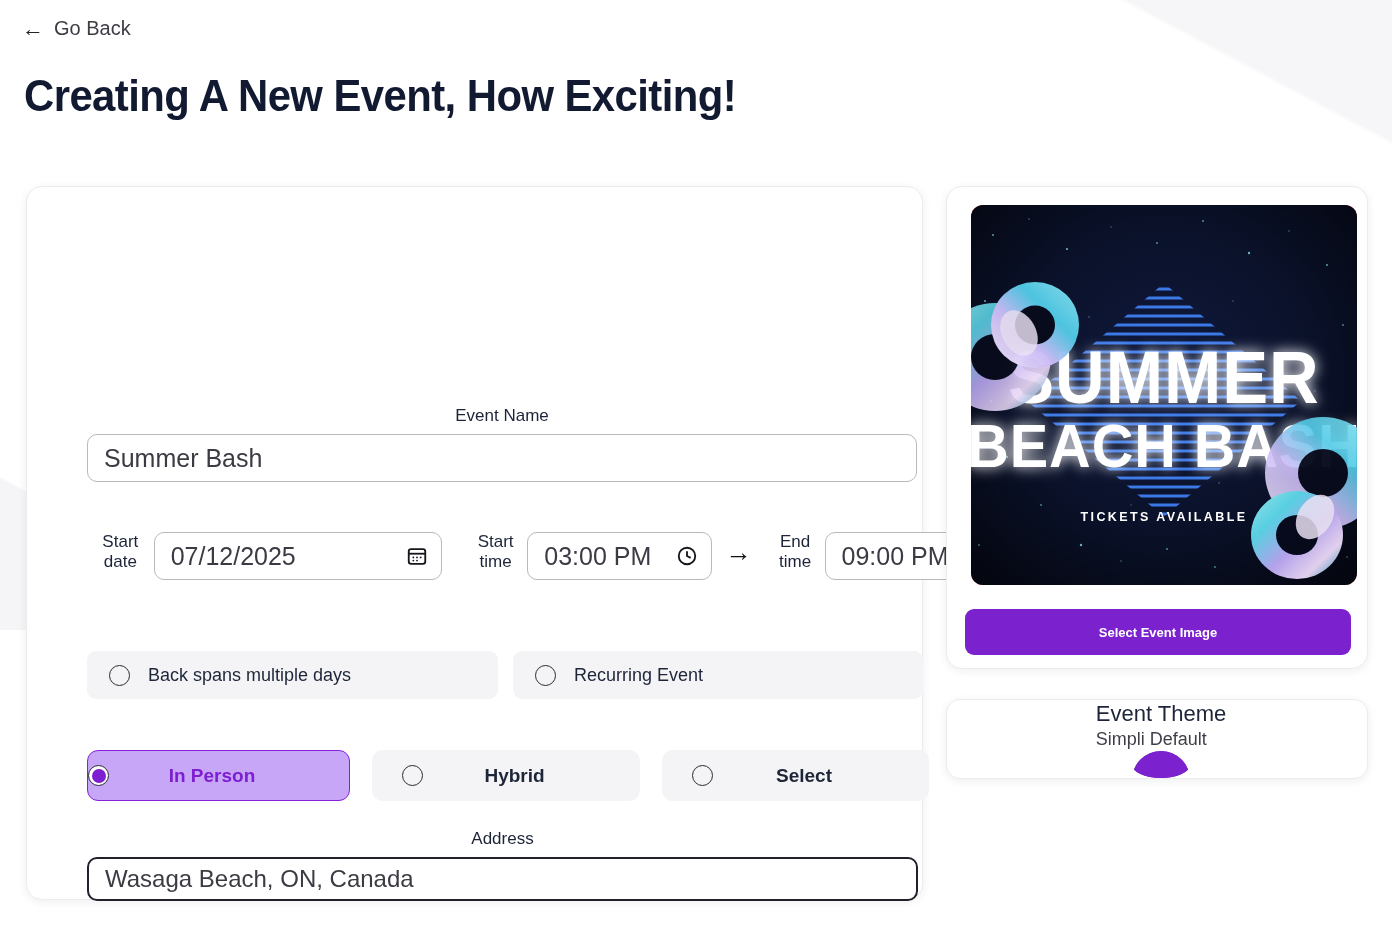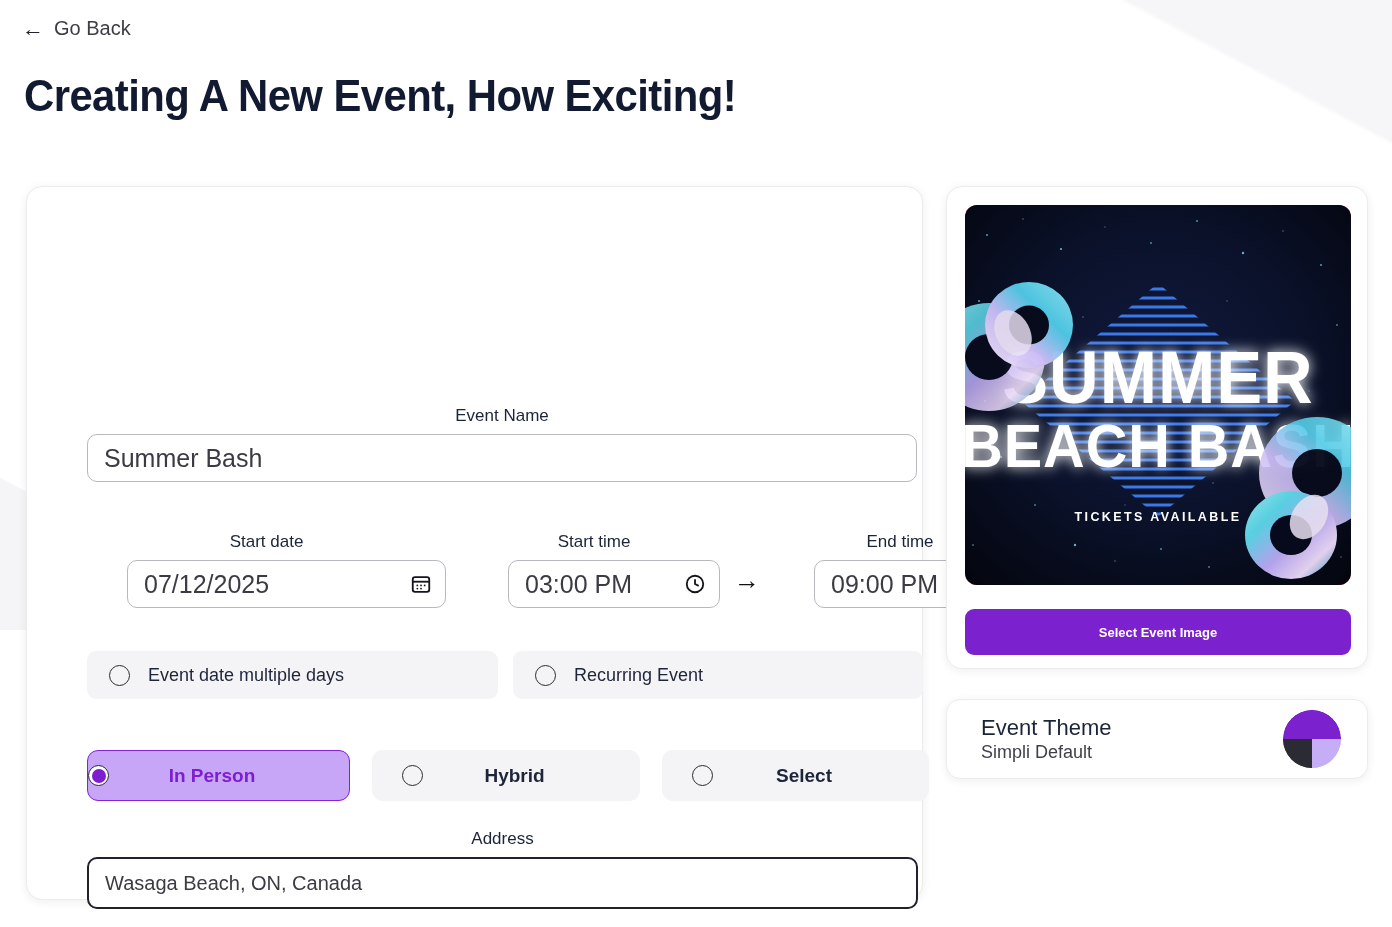--- a/index.html
+++ b/index.html
@@ -59,41 +59,42 @@
     background: #fff; border: 1px solid #ececed; border-radius: 16px;
     box-shadow: 0 2px 10px rgba(16,24,40,.07);
   }
   .theme-card {
     position: absolute; left: 946px; top: 699px;
     width: 422px; height: 80px;
     background: #fff; border: 1px solid #ececed; border-radius: 14px;
     box-shadow: 0 2px 10px rgba(16,24,40,.07);
     display: flex; align-items: center; justify-content: space-between;
     padding: 0 26px 0 34px;
+    flex-direction: column;
   }
 
   
   .fld-label {
     font-size: 17px; color: #1c2438; margin-bottom: 8px; display: block; text-align: center;
   }
   .text-input {
     width: 100%; height: 48px;
     border: 1px solid #b8b8bf; border-radius: 10px;
     background: #fff; padding: 0 16px;
     font-family: "Liberation Sans", sans-serif;
     font-size: 25px; color: #3b3b44;
   }
   .text-input::placeholder { color: #6e6e79; }
   .text-input.focused { border: 2px solid #21212b; }
 
   .group-name { position: absolute; left: 60px; top: 219px; width: 830px; }
 
   .row-dates { position: absolute; left: 60px; top: 345px; display: flex; align-items: flex-end; }
-  .dt-col { display: flex; flex-direction: column; }
-  .dt-wrap { position: relative; margin-left: 40px; }
+  .dt-col { display: flex; flex-direction: row; }
+  .dt-wrap { position: relative; }
   .dt-wrap .icon {
     position: absolute; right: 14px; top: 50%; transform: translateY(-50%);
     width: 22px; height: 22px; color: #15151d; pointer-events: none;
   }
   .arrow-between {
     font-size: 26px; color: #111; font-weight: 700;
     margin: 0 14px 12px 14px;
   }
 
   
@@ -132,25 +133,25 @@
   .radio-sel {
     width: 21px; height: 21px; border: 1.6px solid #2a2a33; border-radius: 50%;
     background: #fff; display: flex; align-items: center; justify-content: center;
     flex: 0 0 auto;
   }
   .radio-sel::after {
     content: ""; width: 14px; height: 14px; border-radius: 50%; background: #7d1fd0;
   }
 
   .group-address { position: absolute; left: 60px; top: 642px; width: 831px; }
-  .addr-input { height: 52px; font-size: 20px; }
+  .addr-input { height: 44px; font-size: 24px; }
 
   
   .img-frame {
-    position: absolute; left: 18px; top: 18px; width: 386px; height: 380px;
+    position: absolute; left: 24px; top: 18px; width: 386px; height: 380px;
     border-radius: 12px; overflow: hidden; background: #ef4444;
   }
   .img-frame svg { display: block; width: 100%; height: 100%; }
 
   .select-img-btn {
     position: absolute; left: 18px; top: 422px; width: 386px; height: 46px;
     background: #7b22ce; color: #fff; border: none; border-radius: 9px;
     font-family: "Liberation Sans", sans-serif;
     font-size: 13px; font-weight: 700; cursor: pointer;
   }
@@ -225,21 +226,21 @@
               <polyline points="12,6.8 12,12 16,14"></polyline>
             </svg>
           </span>
         </div>
       </div>
     </div>
 
     <div class="checkrow">
       <div class="check-pill w1">
         <span class="radio-o"></span>
-        <span>Event date multiple days</span>
+        <span>Back spans multiple days</span>
       </div>
       <div class="check-pill w2">
         <span class="radio-o"></span>
         <span>Recurring Event</span>
       </div>
     </div>
 
     <div class="formatrow">
       <div class="fmt-pill w-a selected">
         <span class="radio-sel"></span>

